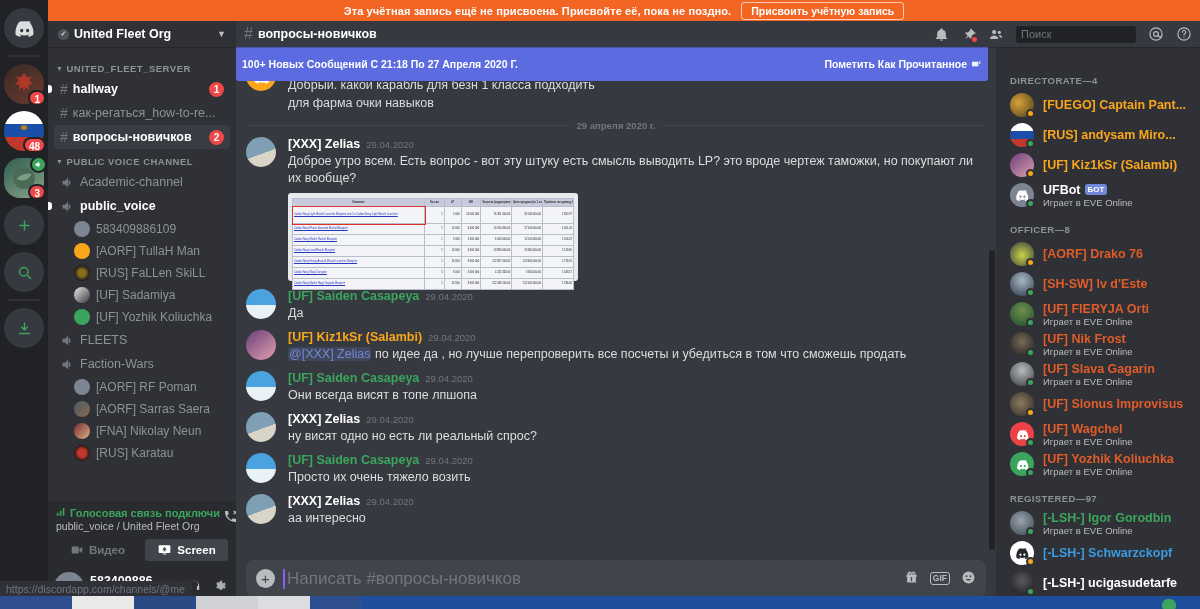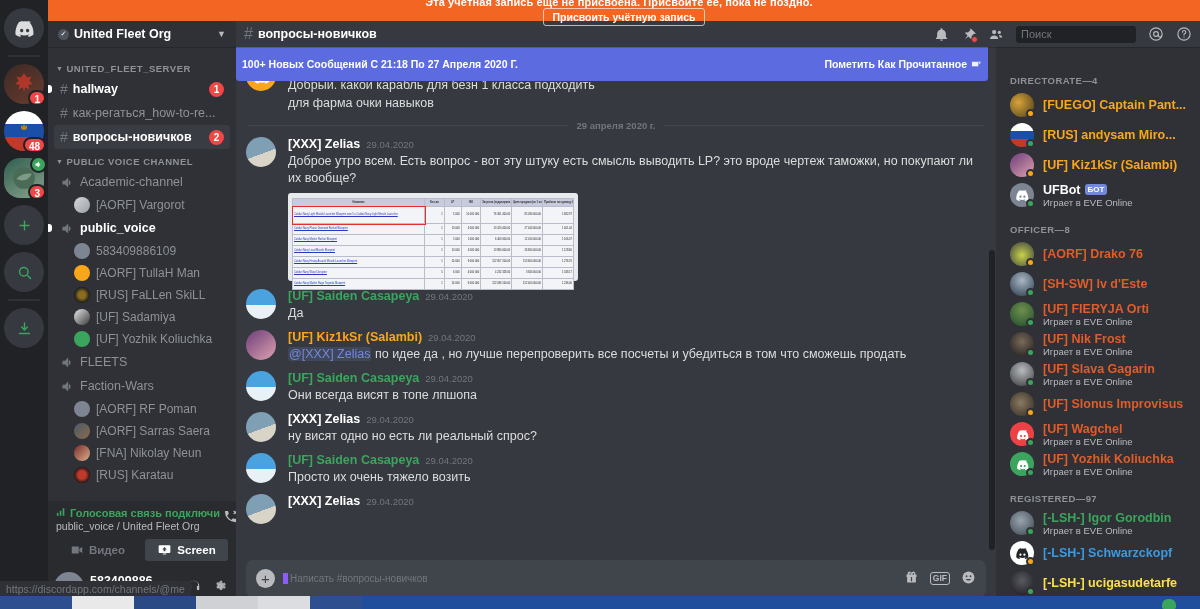--- a/index.html
+++ b/index.html
@@ -13,21 +13,20 @@
   }
   #app { position: relative; width: 1200px; height: 609px; overflow: hidden; }
 
   
   .banner {
     position: absolute; top: 0; left: 48px; right: 0; height: 21px;
     background: #f26522; color: #fff;
     display: flex; align-items: center; justify-content: center;
     font-size: 11px; font-weight: 600; letter-spacing: 0.1px;
     z-index: 50;
-    flex-direction: column;
   }
   .banner-text { margin-right: 10px; }
   .banner-btn {
     background: transparent; border: 1px solid rgba(255,255,255,.65);
     color: #fff; font-size: 10.5px; font-weight: 600;
     padding: 2px 9px; border-radius: 3px; cursor: pointer;
     font-family: "Liberation Sans", sans-serif;
   }
 
   
@@ -230,22 +229,22 @@
     height: 37px; background: #40444b; border-radius: 7px;
     display: flex; align-items: center; padding: 0 10px; gap: 8px;
   }
   .plus-btn {
     width: 19px; height: 19px; border-radius: 50%; background: #b9bbbe;
     color: #40444b; display: flex; align-items: center; justify-content: center;
     font-size: 15px; font-weight: 400; line-height: 1; cursor: pointer; flex: none;
   }
   .composer-input {
     flex: 1; background: transparent; border: none; outline: none;
-    color: #dcddde; font-size: 10px; font-family: "Liberation Sans", sans-serif;
-    border-left: 5px solid #8b5cf6; padding-left: 2px;
+    color: #dcddde; font-size: 17px; font-family: "Liberation Sans", sans-serif;
+    border-left: 2px solid #8b5cf6; padding-left: 2px;
   }
   .composer-input::placeholder { color: #72767d; }
   .comp-icons { display: flex; align-items: center; gap: 11px; color: #b9bbbe; }
   .gif-btn {
     border: 1.6px solid #b9bbbe; border-radius: 3px; color: #b9bbbe;
     font-size: 8.5px; font-weight: 700; padding: 1px 2px; line-height: 9px; cursor: pointer;
   }
 
   
   .members {
@@ -408,24 +407,20 @@
         <span>PUBLIC VOICE CHANNEL</span>
       </div>
 
       <div class="chan">
         <span class="speaker">
           <svg width="15" height="15" viewBox="0 0 24 24" fill="currentColor">
               <path d="M4 9v6h4l5 5V4L8 9H4zm13 3a5 5 0 0 0-3-4.6v9.2A5 5 0 0 0 17 12z"></path>
             </svg>
         </span>
         <span class="label">Academic-channel</span>
-      </div>
-      <div class="vuser">
-        <span class="vavatar" style="background:linear-gradient(135deg,#d5d7da,#9aa0a6);"></span>
-        <span>[AORF] Vargorot</span>
       </div>
 
       <div class="chan unread">
         <span class="speaker">
           <svg width="15" height="15" viewBox="0 0 24 24" fill="currentColor">
               <path d="M4 9v6h4l5 5V4L8 9H4zm13 3a5 5 0 0 0-3-4.6v9.2A5 5 0 0 0 17 12z"></path>
             </svg>
         </span>
         <span class="label">public_voice</span>
       </div>
@@ -787,20 +782,21 @@
         </div>
       </div>
 
       <div class="msg">
         <div class="msg-avatar" style="background:linear-gradient(160deg,#7f9fb5 0 55%,#d8d4c8 55%);"></div>
         <div class="msg-body">
           <div class="msg-head">
             <span class="msg-author" style="color:#ffffff">[XXX] Zelias</span>
             <span class="msg-ts">29.04.2020</span>
           </div>
+          <div class="msg-text">аа интересно</div>
         </div>
       </div>
 
     </div>
   </div>
 
   <div class="scroll-track">
     <div class="scroll-thumb" style="height:300px;margin-top:200px;"></div>
   </div>
 
@@ -1011,21 +1007,21 @@
             <span>[-LSH-] Schwarzckopf</span>
           </div>
         </div>
     </div>
     <div class="member">
       <div class="m-avatar">
         <div class="circ" style="background:radial-gradient(circle at 50% 40%,#5a5a62,#17171b);"></div>
         <div class="m-status online"></div>
       </div>
       <div class="m-info">
-          <div class="m-name" style="color:#fde047">
+          <div class="m-name" style="color:#ffffff">
             <span>[-LSH-] ucigasudetarfe</span>
           </div>
         </div>
     </div>
   </div>
 
   <div class="urlhint">https://discordapp.com/channels/@me</div>
 
   <div class="taskbar">
     <div class="tb-seg" style="width:72px;background:#2e4f8f;"></div>

